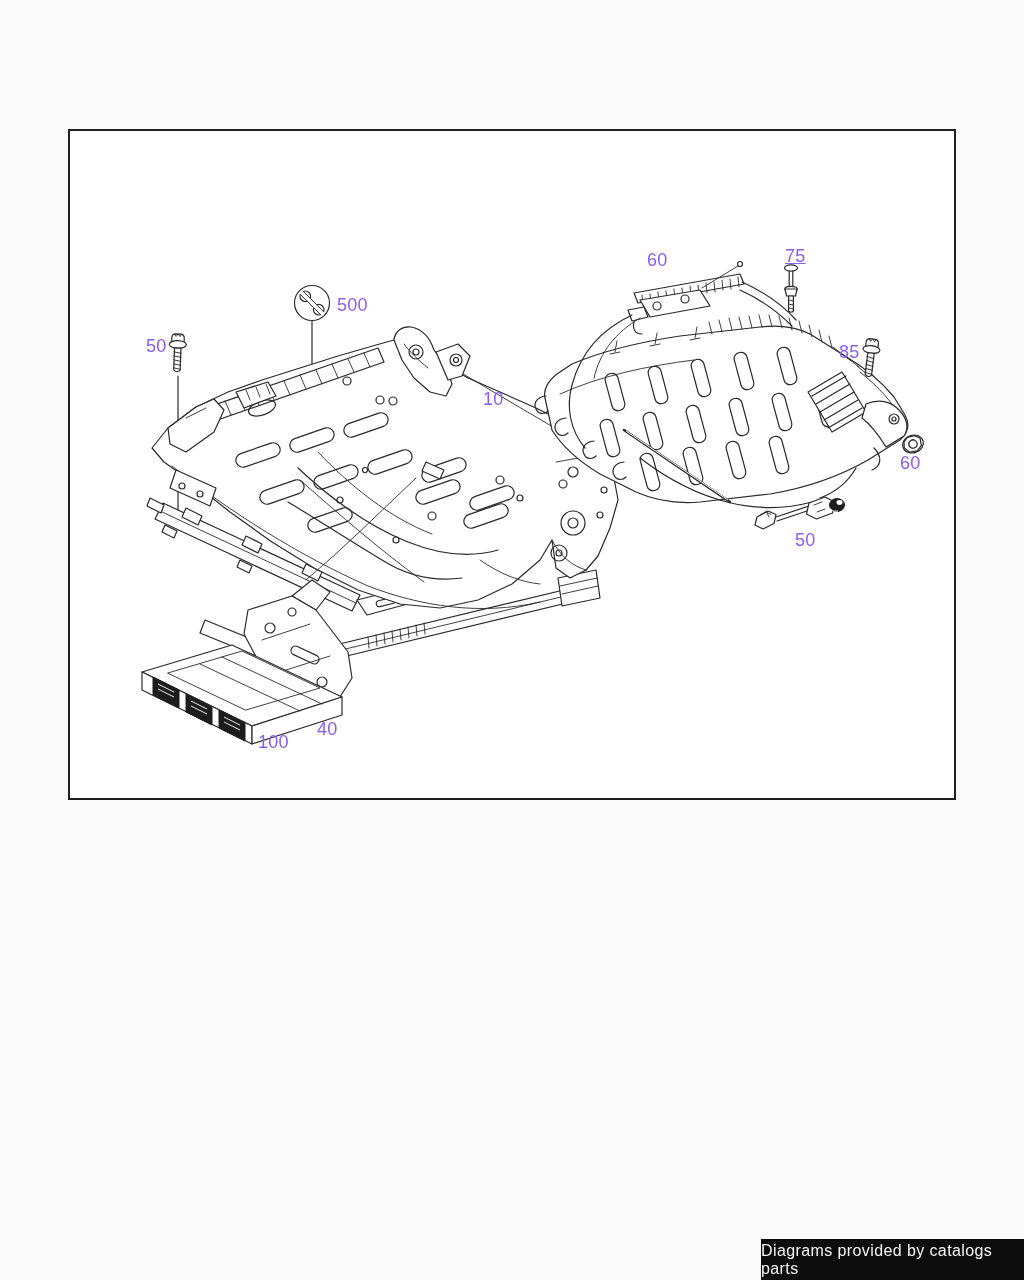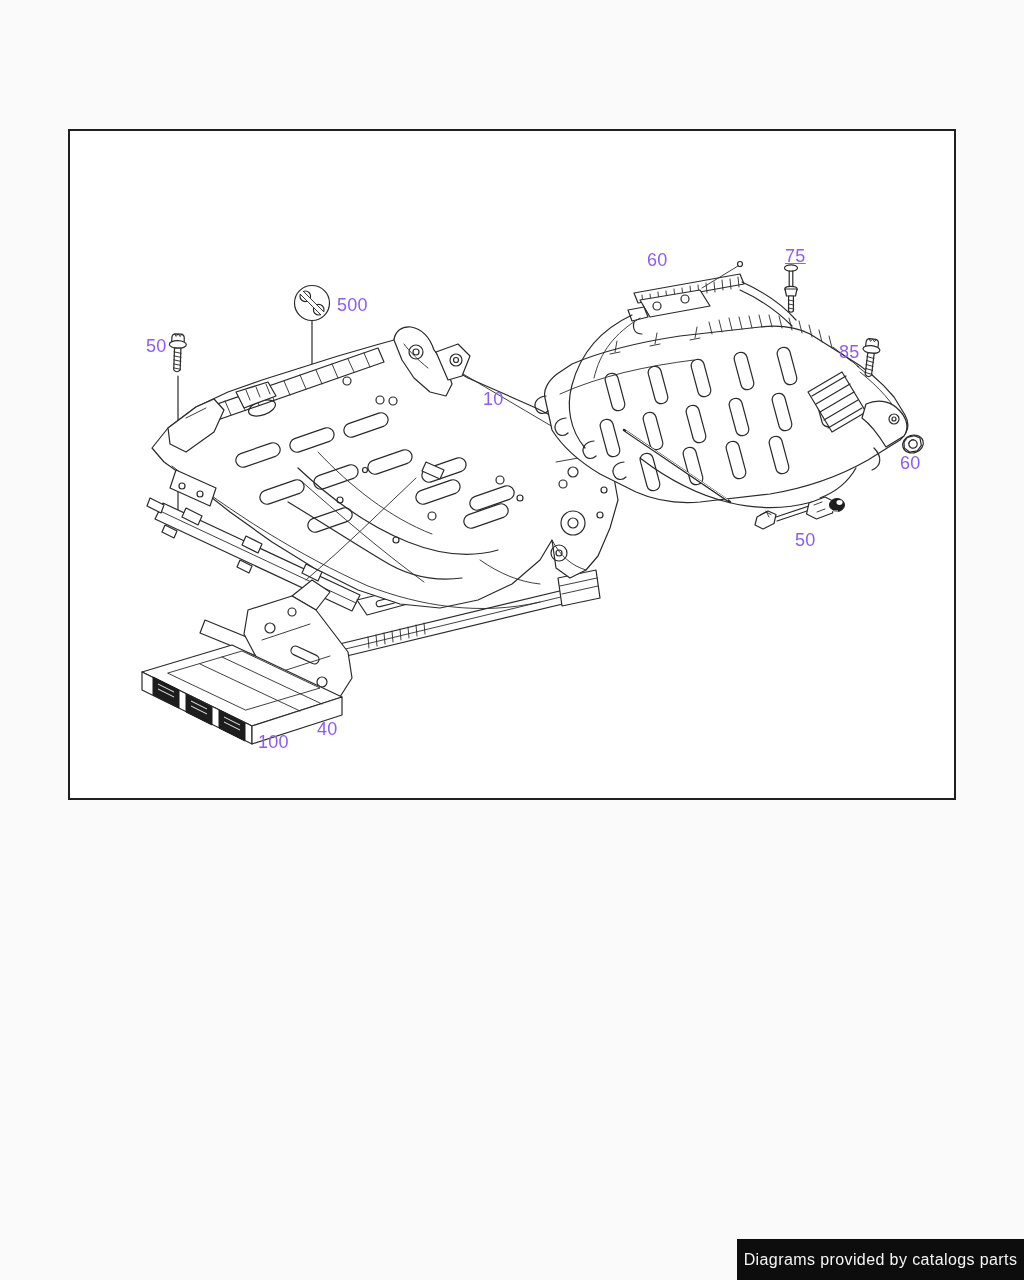--- a/index.html
+++ b/index.html
@@ -43,21 +43,21 @@
   .pl-60 {left:647px;top:251px;}
   .pl-75 {left:785px;top:247px;text-decoration:underline;}
   .pl-85 {left:839px;top:343px;}
   .pl-80 {left:900px;top:454px;}
   .pl-70 {left:795px;top:531px;}
   .pl-100{left:219px;top:733px;margin-left:39px;}
   .pl-20 {left:317px;top:720px;}
   .footer-bar{
     position:absolute;
     right:0;bottom:0;
-    width:287px;height:41px;
+    width:263px;height:41px;
     background:#0d0d0d;
     display:flex;align-items:center;justify-content:center;
   }
   .footer-bar span{
     color:#f5f5f5;
     font-size:16px;
     letter-spacing:0.4px;
   }
 </style>
 </head>

